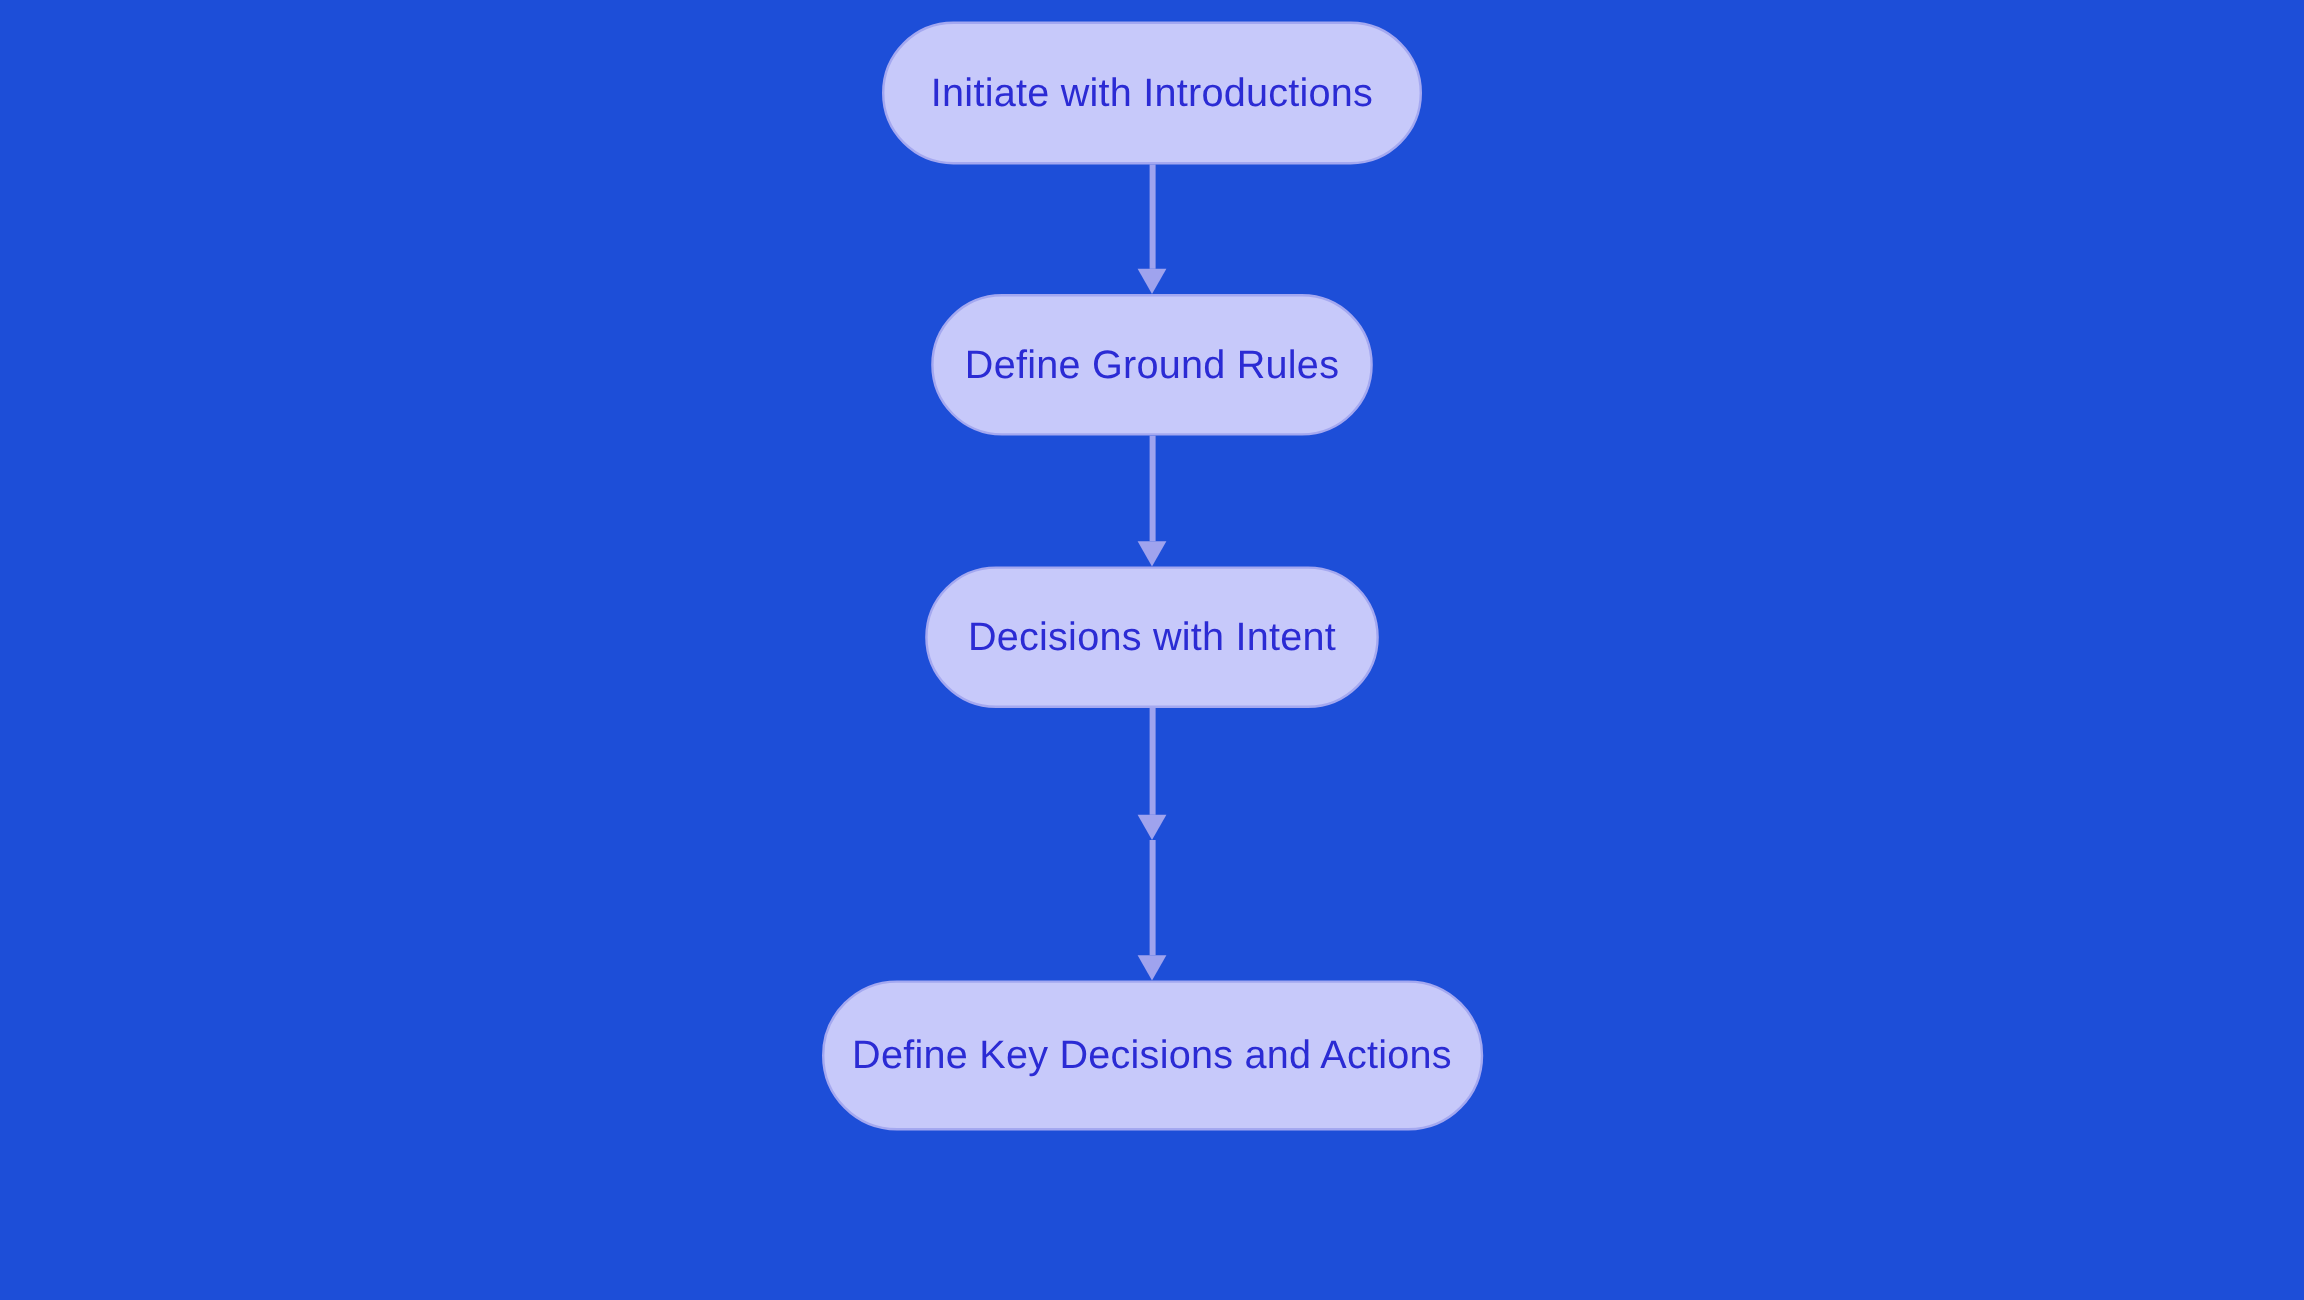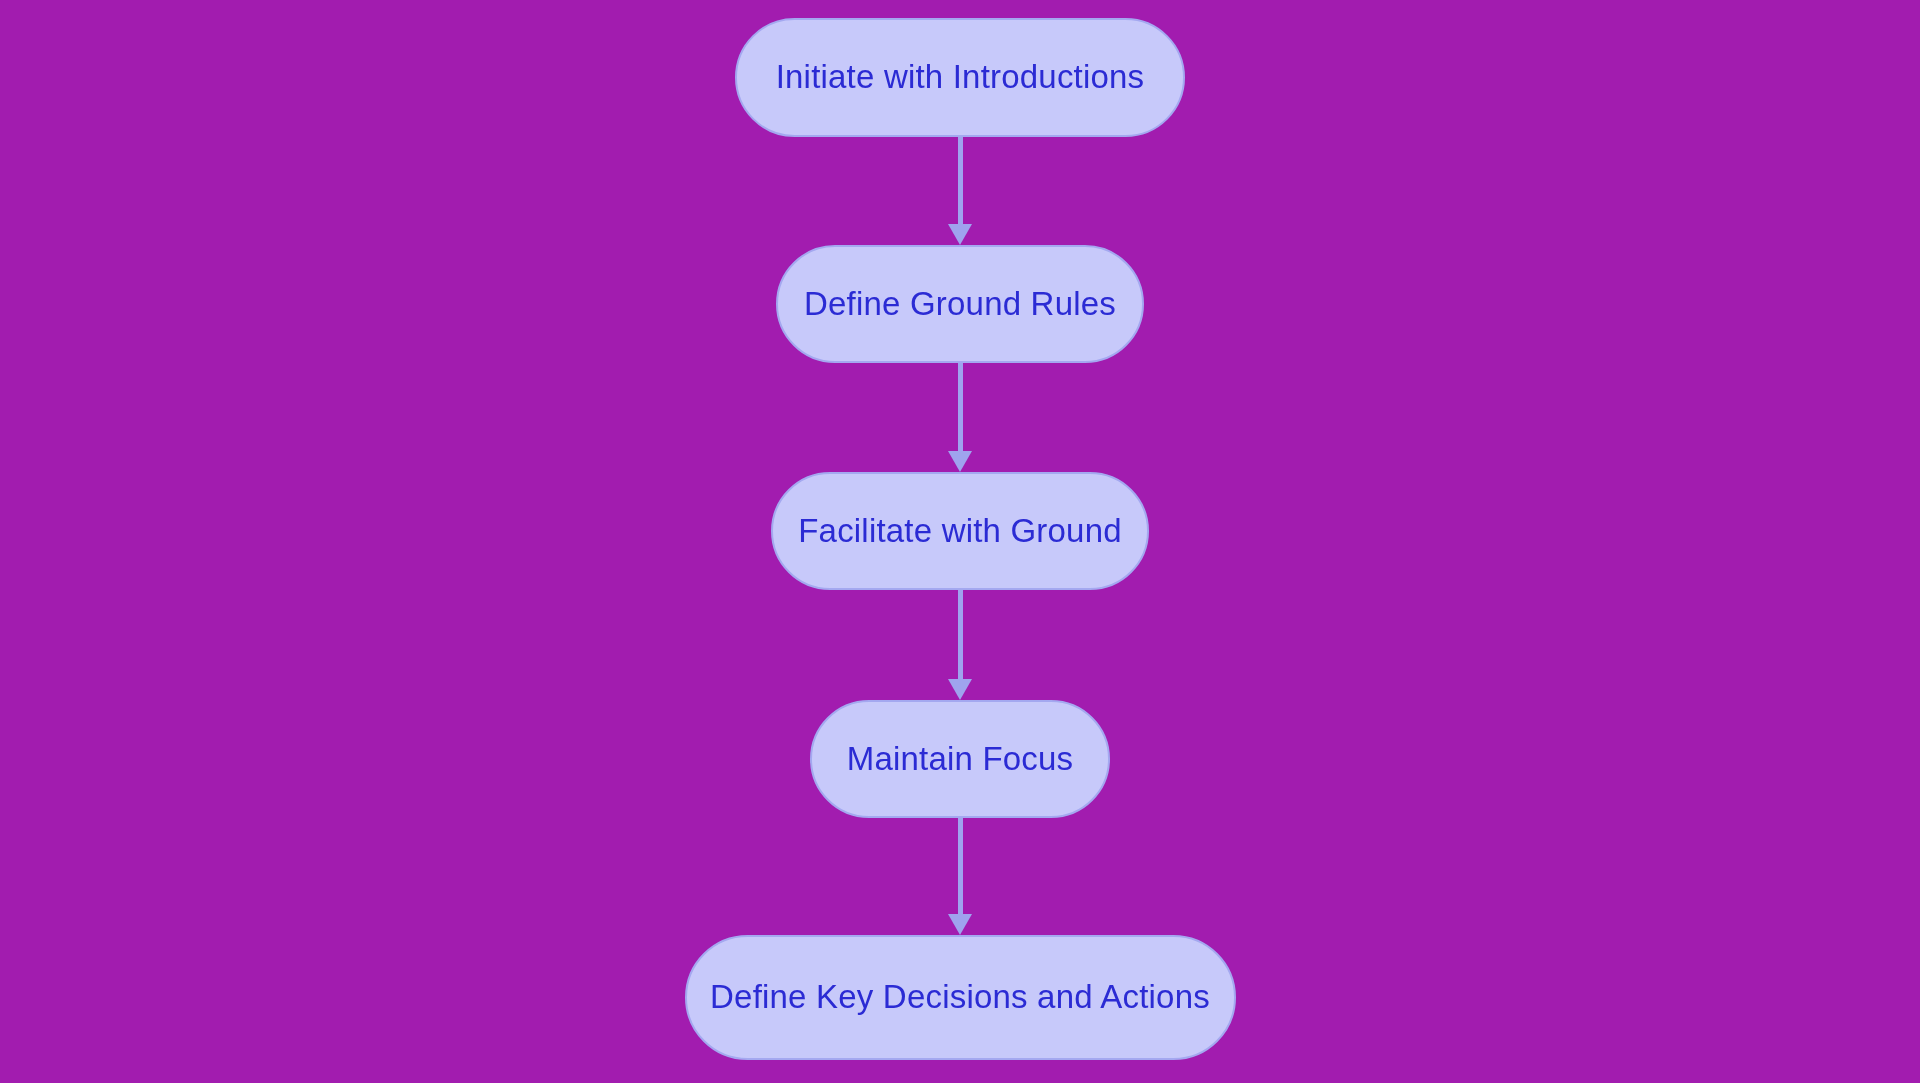--- a/index.html
+++ b/index.html
@@ -12,21 +12,21 @@
     width: 1920px;
     height: 1083px;
     overflow: hidden;
     font-family: "Liberation Sans", "DejaVu Sans", sans-serif;
   }
 
   #flowchart {
     position: relative;
     width: 1920px;
     height: 1083px;
-    background: #a21caf;
+    background: #1d4ed8;
   }
 
   .flow-column {
     position: absolute;
     left: 0;
     top: 0;
     width: 1920px;
     height: 1083px;
     display: flex;
     flex-direction: column;
@@ -106,31 +106,28 @@
     <div class="node node-1">
       <span class="node-label">Define Ground Rules</span>
     </div>
 
     <div class="connector conn-1">
       <span class="stem"></span>
       <span class="head"></span>
     </div>
 
     <div class="node node-2">
-      <span class="node-label">Facilitate with Ground</span>
+      <span class="node-label">Decisions with Intent</span>
     </div>
 
     <div class="connector conn-2">
       <span class="stem"></span>
       <span class="head"></span>
     </div>
 
-    <div class="node node-3">
-      <span class="node-label">Maintain Focus</span>
-    </div>
 
     <div class="connector conn-3">
       <span class="stem"></span>
       <span class="head"></span>
     </div>
 
     <div class="node node-4">
       <span class="node-label">Define Key Decisions and Actions</span>
     </div>
 

